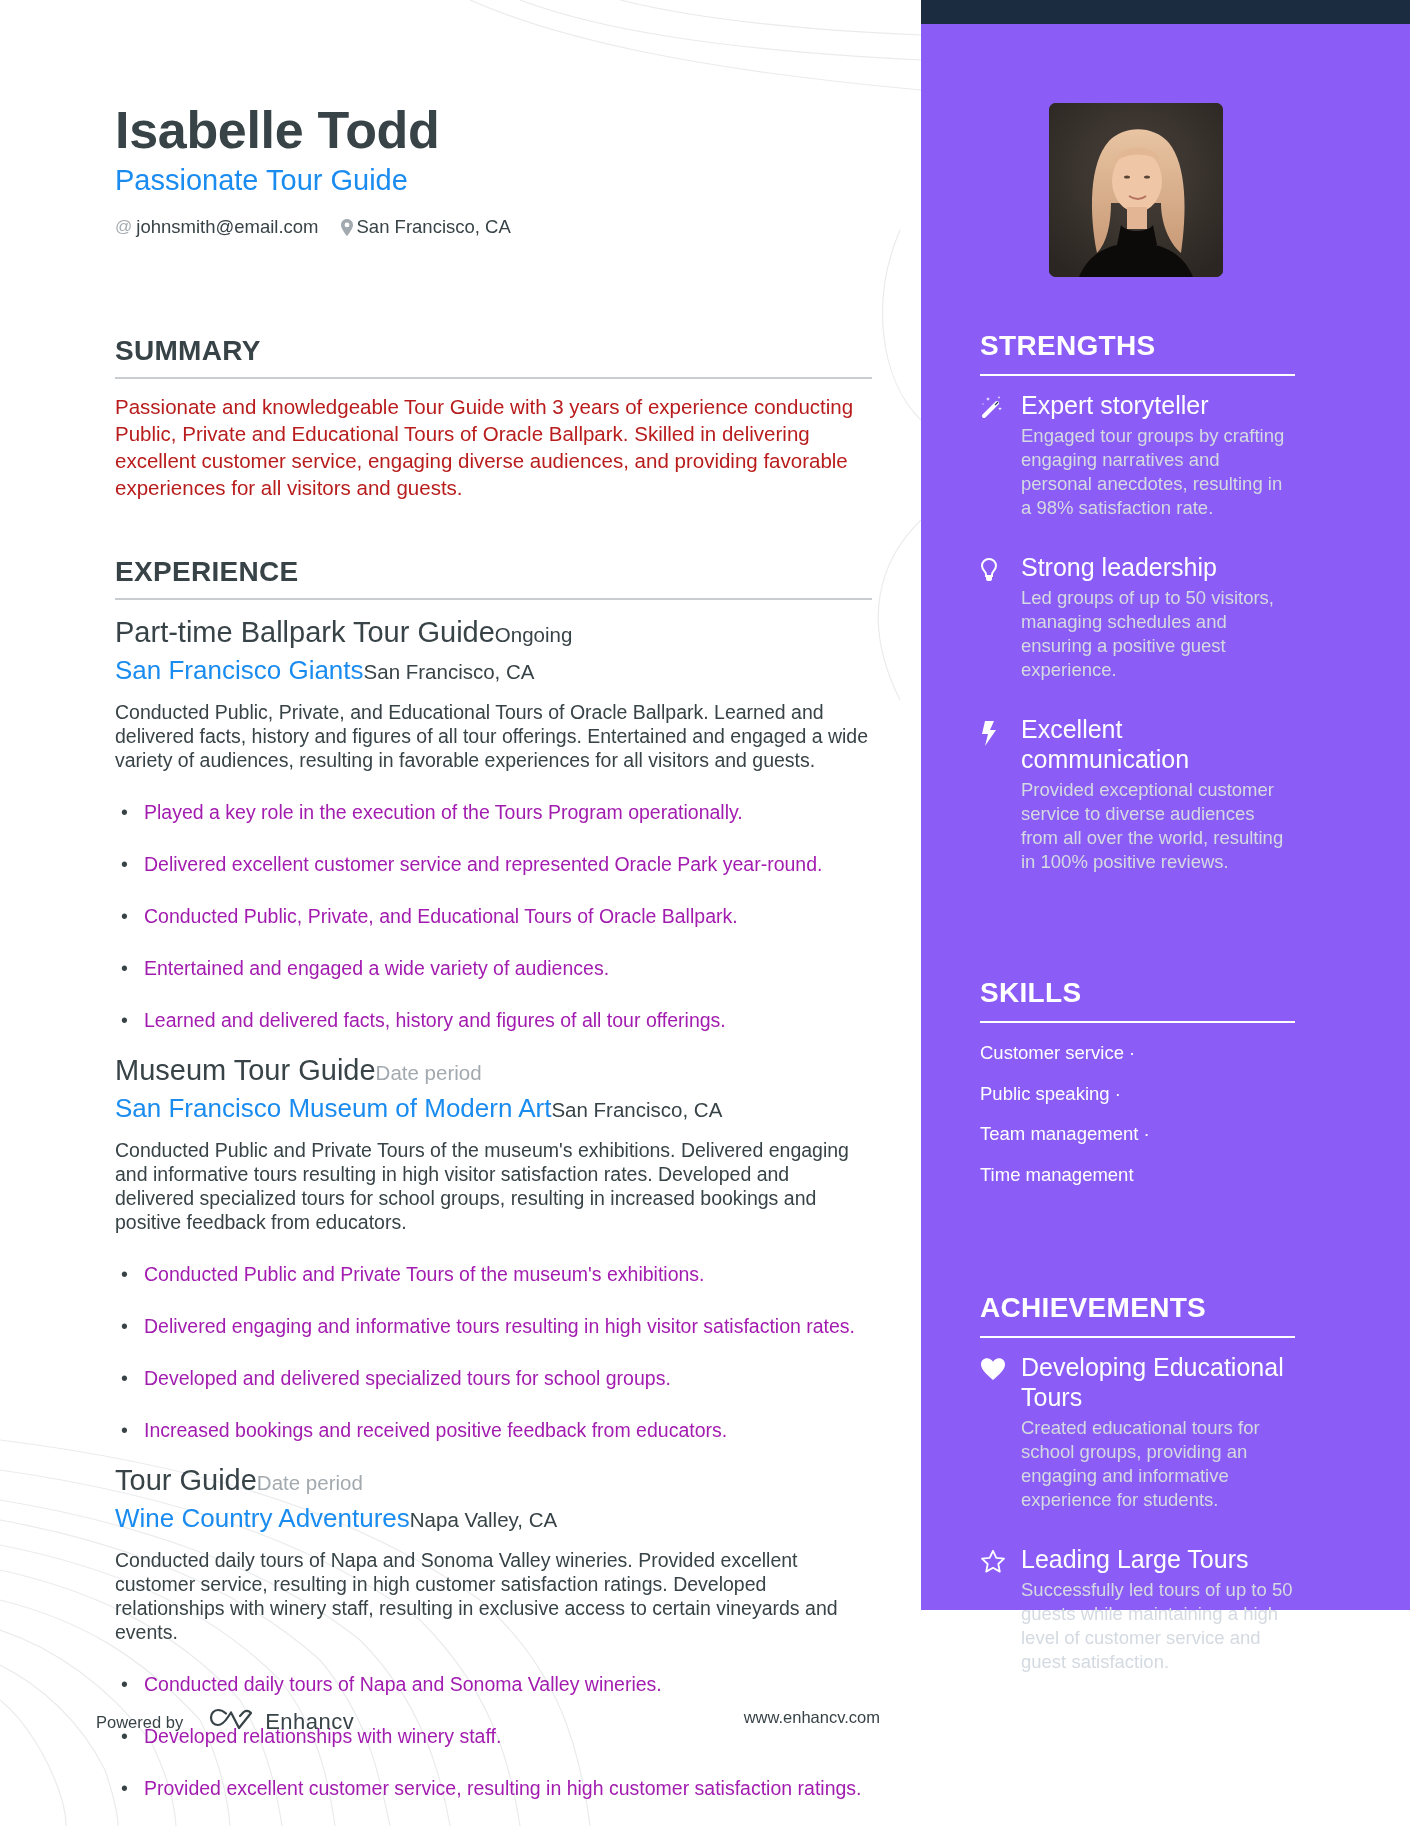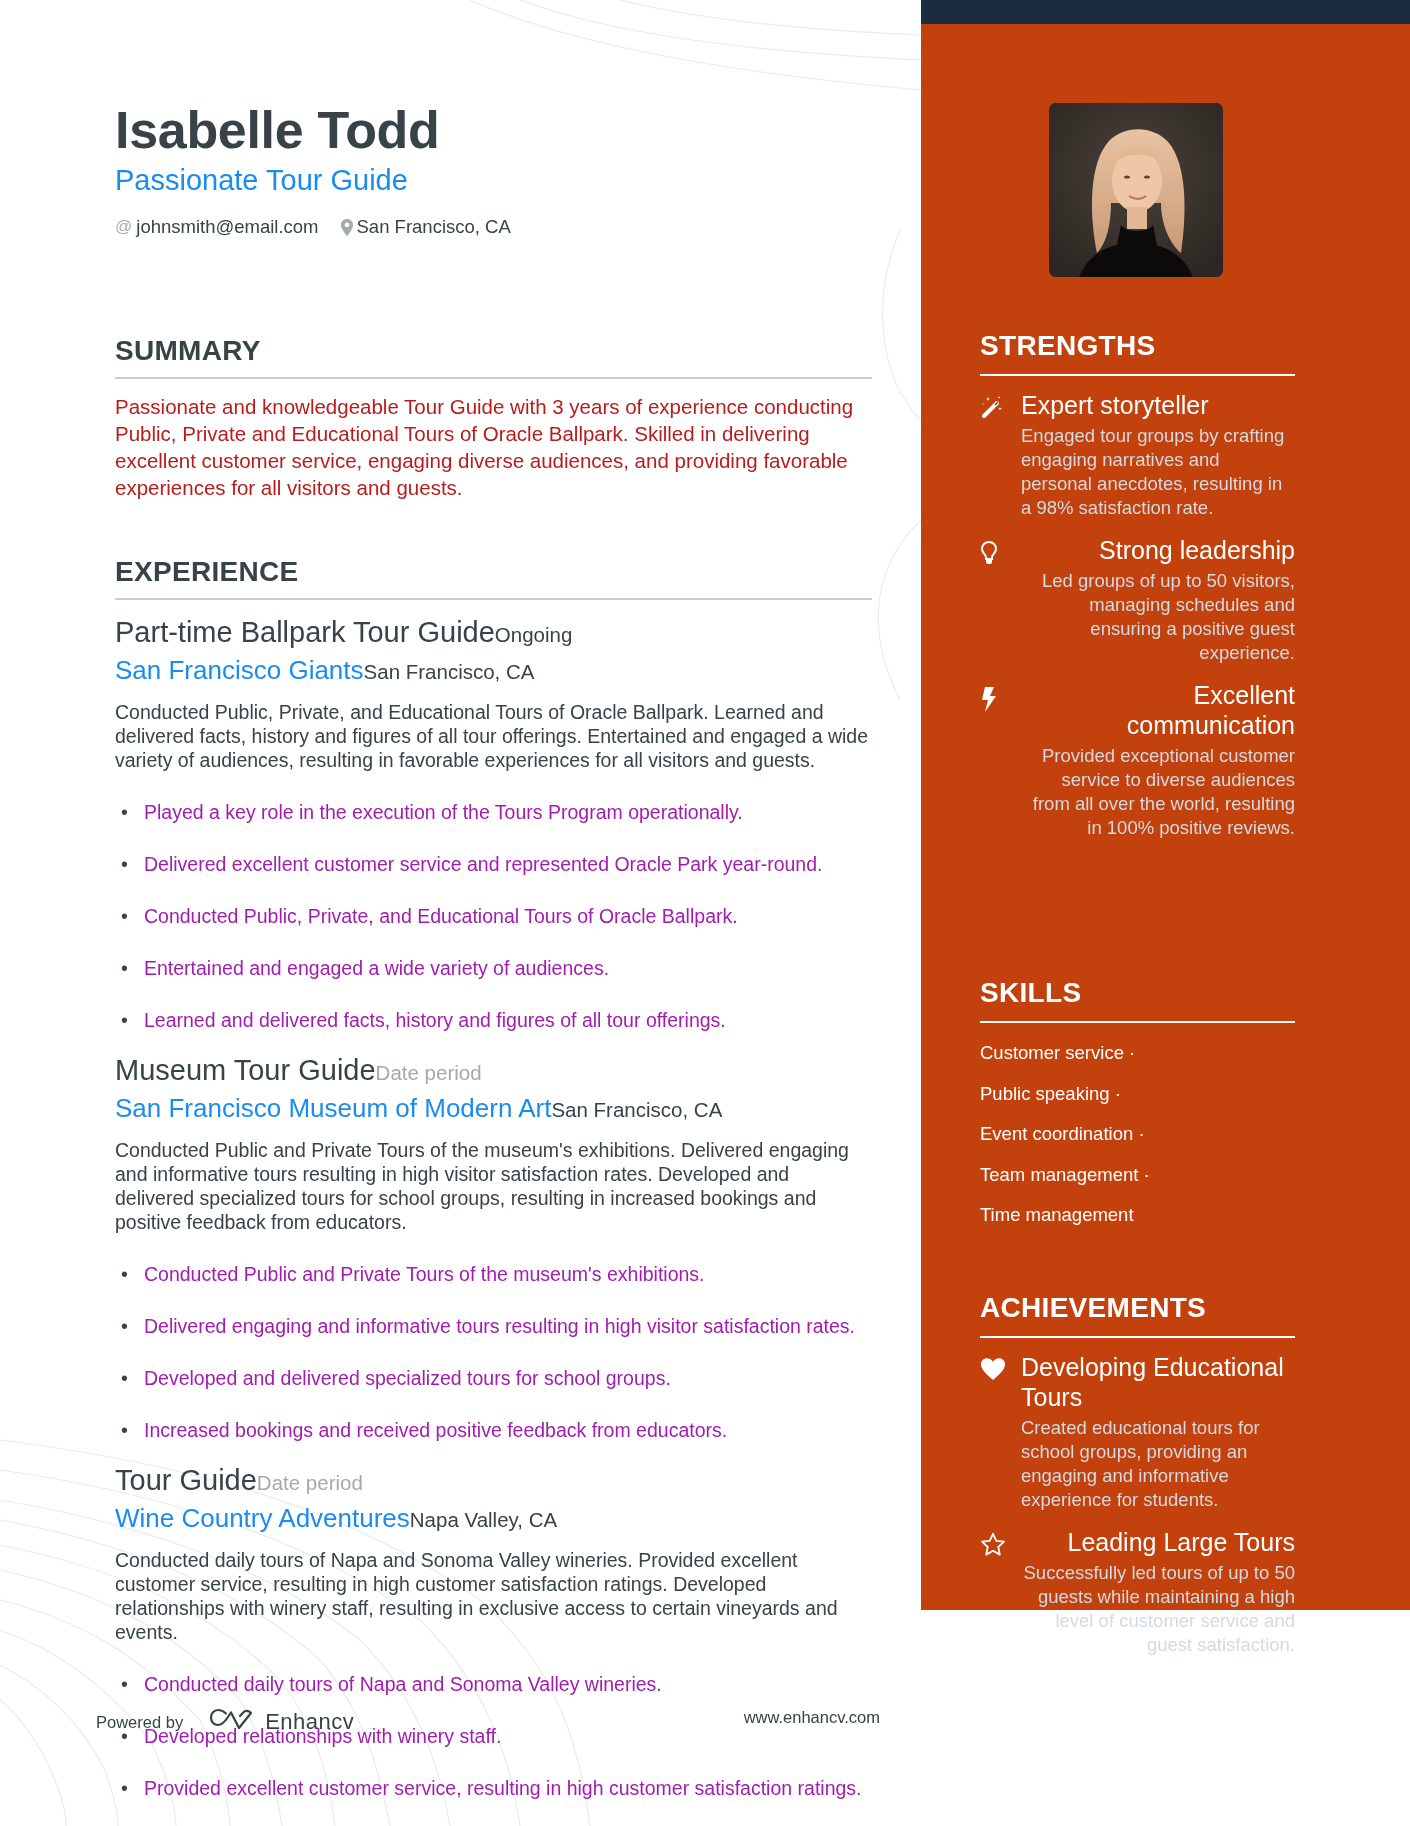--- a/index.html
+++ b/index.html
@@ -36,28 +36,28 @@
   .bullets li { position: relative; padding-left: 29px; font-size: 19.5px; line-height: 24px; color: #a21caf; margin-top: 28px; }
   .bullets li::before { content: "•"; position: absolute; left: 6px; top: 0; color: #384347; }
 
   .footer { position: absolute; top: 1708px; left: 96px; width: 784px; display: flex; justify-content: space-between; }
   .footer-left { display: flex; align-items: center; }
   .powered { font-size: 16.5px; color: #384347; margin-right: 26px; }
   .brand { display: flex; align-items: center; }
   .brand-name { font-size: 22px; color: #384347; margin-left: 10px; letter-spacing: 0.5px; }
   .site { font-size: 16.5px; color: #384347; }
 
-  .sidebar { position: absolute; left: 921px; top: 0; width: 489px; height: 1610px; background: #c2410c; }
+  .sidebar { position: absolute; left: 921px; top: 0; width: 489px; height: 1610px; background: #8b5cf6; }
   .sidebar-top { position: absolute; left: 0; top: 0; width: 489px; height: 24px; background: #1b2b40; }
   .photo { position: absolute; left: 128px; top: 103px; width: 174px; height: 174px; border-radius: 7px; overflow: hidden; background: #3b3530; }
   .side-section { position: absolute; left: 59px; width: 315px; }
   .side-title { font-size: 28px; color: #ffffff; letter-spacing: 0.3px; }
   .side-rule { height: 2px; background: #ffffff; margin-top: 12px; }
   .feat { display: flex; margin-top: 14px; }
-  .feat + .feat { margin-top: 15px; text-align: right; }
+  .feat + .feat { margin-top: 32px; }
   .feat-icon { width: 41px; flex: 0 0 41px; padding-top: 5px; display: flex; justify-content: flex-start; }
   .feat-body { flex: 1; }
   .feat-title { font-size: 25px; line-height: 30px; color: #ffffff; }
   .feat-desc { margin-top: 4px; font-size: 18.5px; line-height: 24px; color: #d4dae1; }
   .skills { list-style: none; margin-top: 10px; }
   .skills li { font-size: 18.5px; line-height: 40.5px; color: #ffffff; }
 </style>
 </head>
 <body>
 
@@ -251,21 +251,20 @@
       </div>
     </div>
   </section>
 
   <section class="side-section" style="top:977px;">
     <h2 class="side-title">SKILLS</h2>
     <div class="side-rule"></div>
     <ul class="skills">
       <li>Customer service ·</li>
       <li>Public speaking ·</li>
-      <li>Event coordination ·</li>
       <li>Team management ·</li>
       <li>Time management</li>
     </ul>
   </section>
 
   <section class="side-section" style="top:1292px;">
     <h2 class="side-title">ACHIEVEMENTS</h2>
     <div class="side-rule"></div>
 
     <div class="feat">

